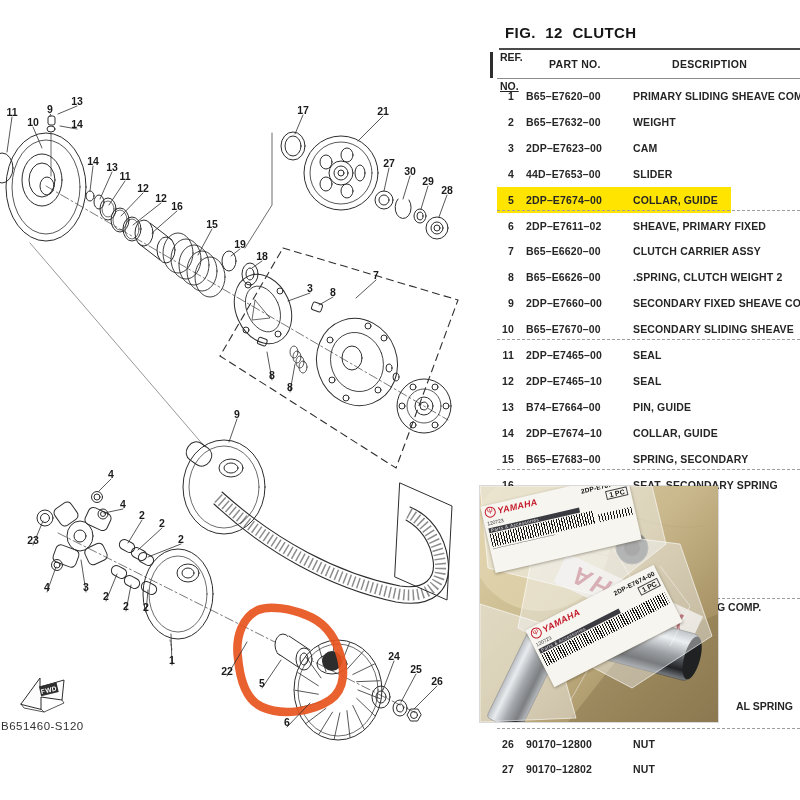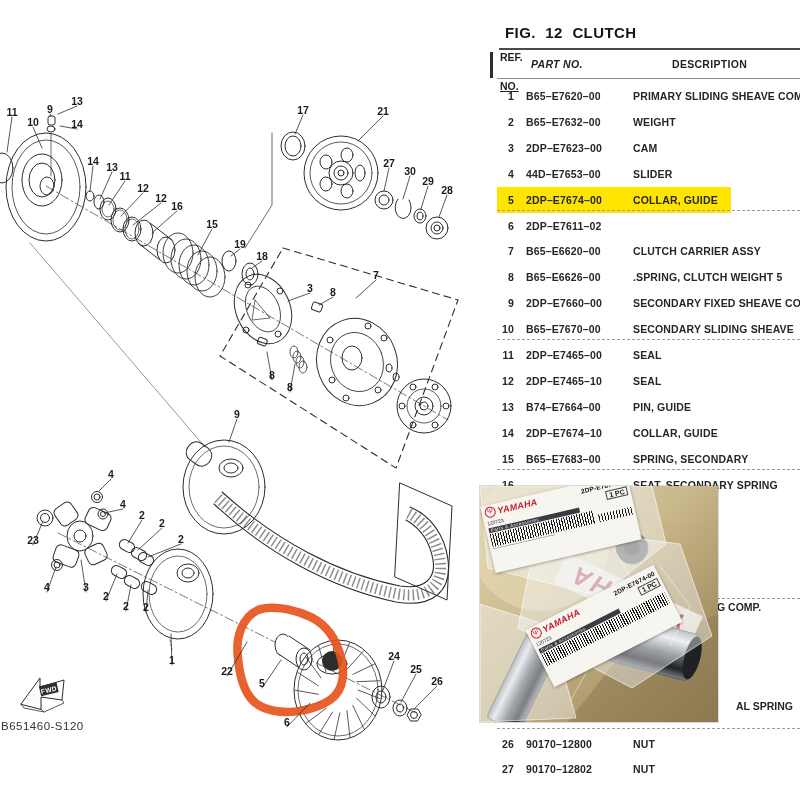--- a/index.html
+++ b/index.html
@@ -12,21 +12,21 @@
 
   
   #ptable{position:absolute;left:497px;top:0;width:303px;height:700px;z-index:2;color:#1f1f1f;}
   #ptable .title{position:absolute;left:8px;top:24px;font-size:15px;font-weight:bold;
                  letter-spacing:.4px;word-spacing:5px;color:#161616;}
   #ptable .toprule{position:absolute;left:2px;top:48px;width:301px;height:2px;background:#4a4a4a;}
   #ptable .headrule{position:absolute;left:0;top:78px;width:303px;height:1px;background:#8a8a8a;}
   #ptable .leftbar{position:absolute;left:-7px;top:52px;width:3px;height:26px;background:#2e2e2e;}
   .hcell{position:absolute;font-size:10.5px;font-weight:bold;color:#222;}
   .h-ref1{left:3px;top:51px;} .h-ref2{left:3px;top:80px;text-decoration:underline;}
-  .h-part{left:34px;top:58px;letter-spacing:.3px;font-style:italic;}
+  .h-part{left:52px;top:58px;letter-spacing:.3px;}
   .h-desc{left:175px;top:58px;letter-spacing:.3px;}
   .trow{position:absolute;left:0;width:303px;height:26px;line-height:26px;
         font-size:10.5px;font-weight:bold;color:#262626;letter-spacing:.15px;white-space:nowrap;}
   .trow span{position:absolute;line-height:26px;}
   .c-ref{left:0;width:17px;text-align:right;}
   .c-part{left:29px;}
   .c-desc{left:136px;}
   .trow.hl{background:linear-gradient(90deg,var(--hl,#FFE400) 0,var(--hl,#FFE400) 234px,transparent 234px);}
   .sep{position:absolute;left:0;width:303px;border-top:1px dashed #9d9d9d;}
   .frag{position:absolute;font-size:10.5px;font-weight:bold;color:#262626;white-space:nowrap;}
@@ -435,30 +435,31 @@
           <span class="c-desc">SLIDER</span>
         </div>
         <div class="trow hl" style="top: 186.6px;">
           <span class="c-ref">5</span>
           <span class="c-part">2DP–E7674–00</span>
           <span class="c-desc">COLLAR, GUIDE</span>
         </div>
         <div class="trow" style="top: 212.5px;">
           <span class="c-ref">6</span>
           <span class="c-part">2DP–E7611–02</span>
+          <span class="c-desc">SHEAVE, PRIMARY FIXED</span>
         </div>
         <div class="trow" style="top: 238.4px;">
           <span class="c-ref">7</span>
           <span class="c-part">B65–E6620–00</span>
           <span class="c-desc">CLUTCH CARRIER ASSY</span>
         </div>
         <div class="trow" style="top: 264.3px;">
           <span class="c-ref">8</span>
           <span class="c-part">B65–E6626–00</span>
-          <span class="c-desc">.SPRING, CLUTCH WEIGHT 5</span>
+          <span class="c-desc">.SPRING, CLUTCH WEIGHT 2</span>
         </div>
         <div class="trow" style="top: 290.2px;">
           <span class="c-ref">9</span>
           <span class="c-part">2DP–E7660–00</span>
           <span class="c-desc">SECONDARY FIXED SHEAVE CO</span>
         </div>
         <div class="trow" style="top: 316.1px;">
           <span class="c-ref">10</span>
           <span class="c-part">B65–E7670–00</span>
           <span class="c-desc">SECONDARY SLIDING SHEAVE</span>

